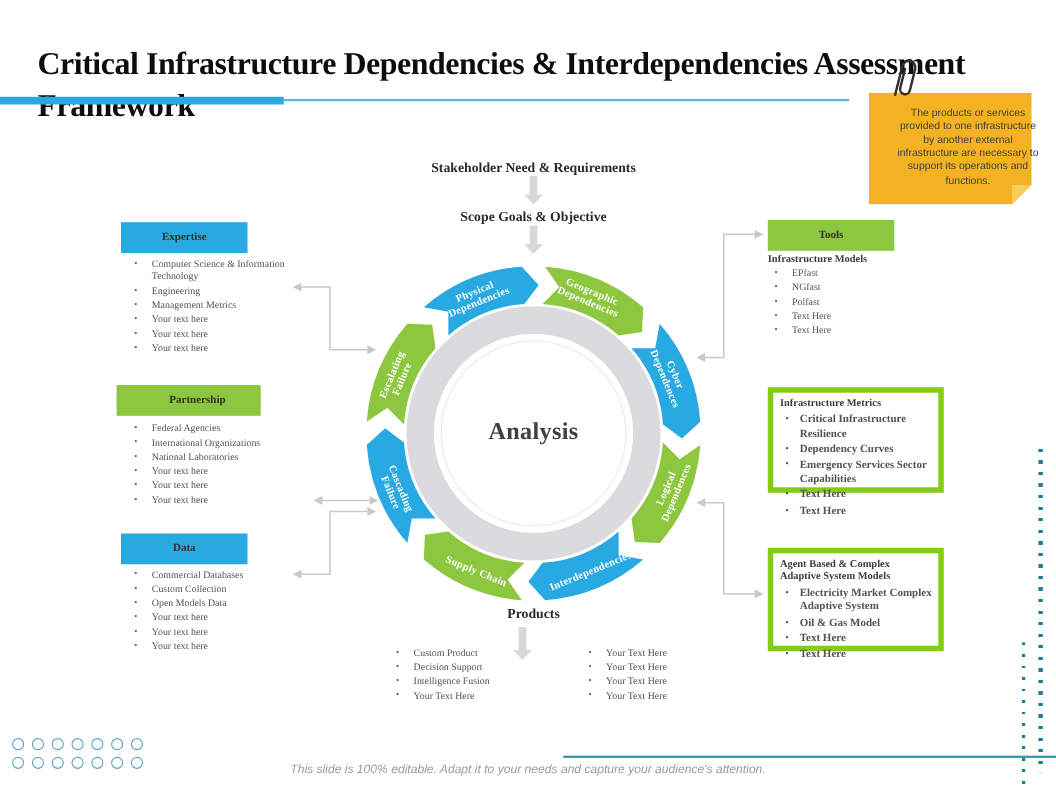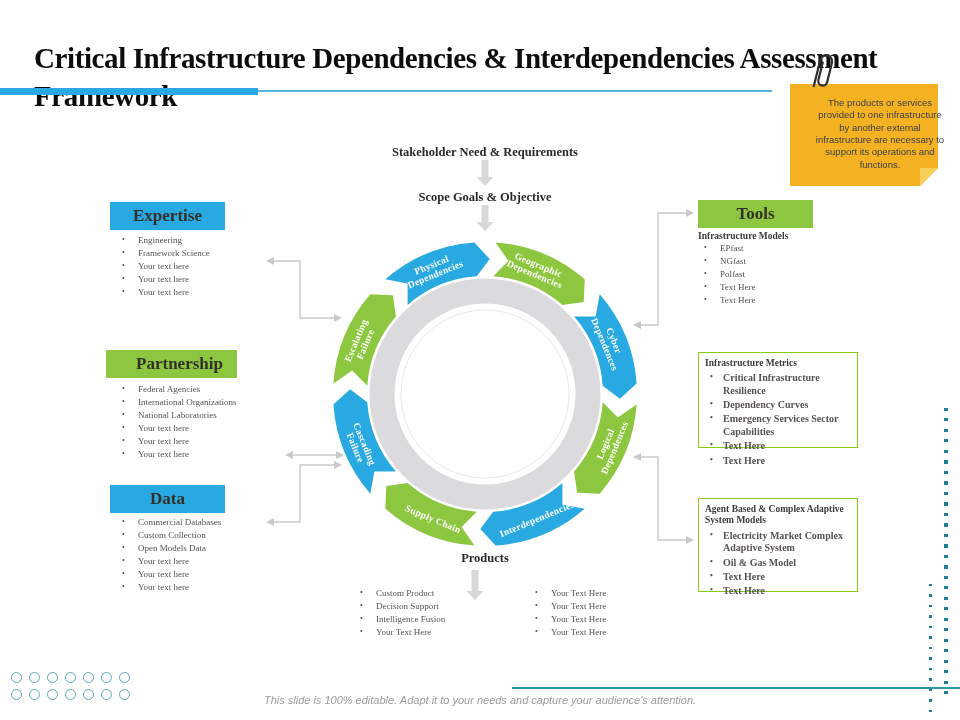--- a/index.html
+++ b/index.html
@@ -16,28 +16,28 @@
   .sticky-fold{left:920px;top:168px;width:18px;height:18px;background:#F7CF58;
                clip-path:polygon(0 0,100% 0,0 100%);}
   .sticky-text{left:797px;top:97px;width:134px;text-align:center;color:#3a4047;
                font-family:"Liberation Sans",sans-serif;font-size:9.5px;line-height:1.3;margin-left:16px;}
   
   .flow-label{font-weight:bold;font-size:12.5px;color:#2d2a26;text-align:center;}
   .analysis{left:385px;top:379px;width:200px;text-align:center;font-size:22px;
             font-weight:bold;color:#404040;letter-spacing:.3px;}
   
   .hdr{width:115px;height:28px;line-height:28px;text-align:center;font-weight:bold;
-       font-size:17px;color:#33302a;}
+       font-size:10px;color:#33302a;}
   .hdr-blue{background:#29A9E1;}
   .hdr-green{background:#8DC63F;}
   
   .blist{list-style:none;margin:0;padding:0;font-size:9px;color:#57534e;line-height:1.27;}
   .blist li{position:relative;padding-left:28px;margin-bottom:1.5px;}
   .blist li::before{content:"\2022";position:absolute;left:12px;top:0;font-size:8px;color:#57534e;}
-  .rbox{border:1px solid #84cc16;background:#fff;box-sizing:border-box;padding:5px 6px;}
+  .rbox{border:5px solid #84cc16;background:#fff;box-sizing:border-box;padding:5px 6px;}
   .rbox .blist li{padding-left:18px;}
   .rbox .blist li::before{left:5px;}
   .rbox .blist{font-size:10px;font-weight:bold;}
   .rhead{font-weight:bold;font-size:9.5px;color:#3b3b3b;line-height:1.2;margin:0 0 3px 0;}
   
   .footer{left:0;top:694px;width:960px;text-align:center;font-family:"Liberation Sans",sans-serif;
           font-style:italic;font-size:11px;color:#9b9b9b;}
   .dotrow{left:11px;white-space:nowrap;}
   .dot{display:inline-block;width:9px;height:9px;border:1.5px solid #5BA7BC;border-radius:50%;
        margin-right:7px;background:#fff;}
@@ -114,26 +114,28 @@
         <polygon points="342,465 334,461 334,469"></polygon>
       <polygon points="694,213 686,209 686,217"></polygon> 
         <polygon points="633,325 641,321 641,329"></polygon>
       <polygon points="633,457 641,453 641,461"></polygon> 
         <polygon points="694,540 686,536 686,544"></polygon>
     </g>
   </svg>
 
   <div class="abs flow-label" style="left:335px;top:145px;width:300px;">Stakeholder Need &amp; Requirements</div>
   <div class="abs flow-label" style="left:335px;top:190px;width:300px;">Scope Goals &amp; Objective</div>
+  <div class="abs analysis">Analysis</div>
   <div class="abs flow-label" style="left:385px;top:551px;width:200px;">Products</div>
 
   <div class="abs hdr hdr-blue" style="left:110px;top:202px;">Expertise</div>
   <ul class="abs blist" style="left:110px;top:235px;width:168px;">
+      <li>Computer Science &amp; Information Technology</li>
       <li>Engineering</li>
-      <li>Framework Science</li>
+      <li>Management Metrics</li>
       <li>Your text here</li>
       <li>Your text here</li>
       <li>Your text here</li>
     </ul>
 
   <div class="abs hdr hdr-green" style="left:106px;top:350px;padding-left:16px;">Partnership</div>
   <ul class="abs blist" style="left:110px;top:384px;width:168px;">
       <li>Federal Agencies</li>
       <li>International Organizations</li>
       <li>National Laboratories</li>

